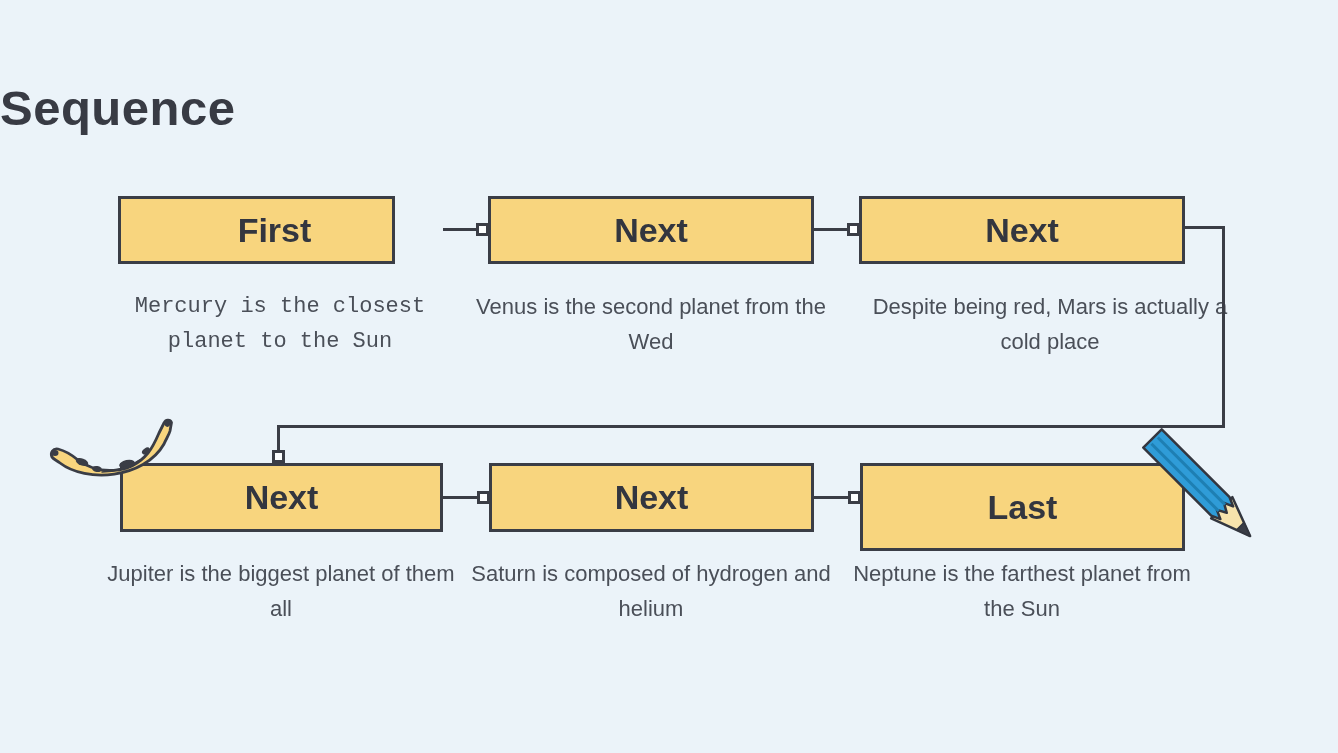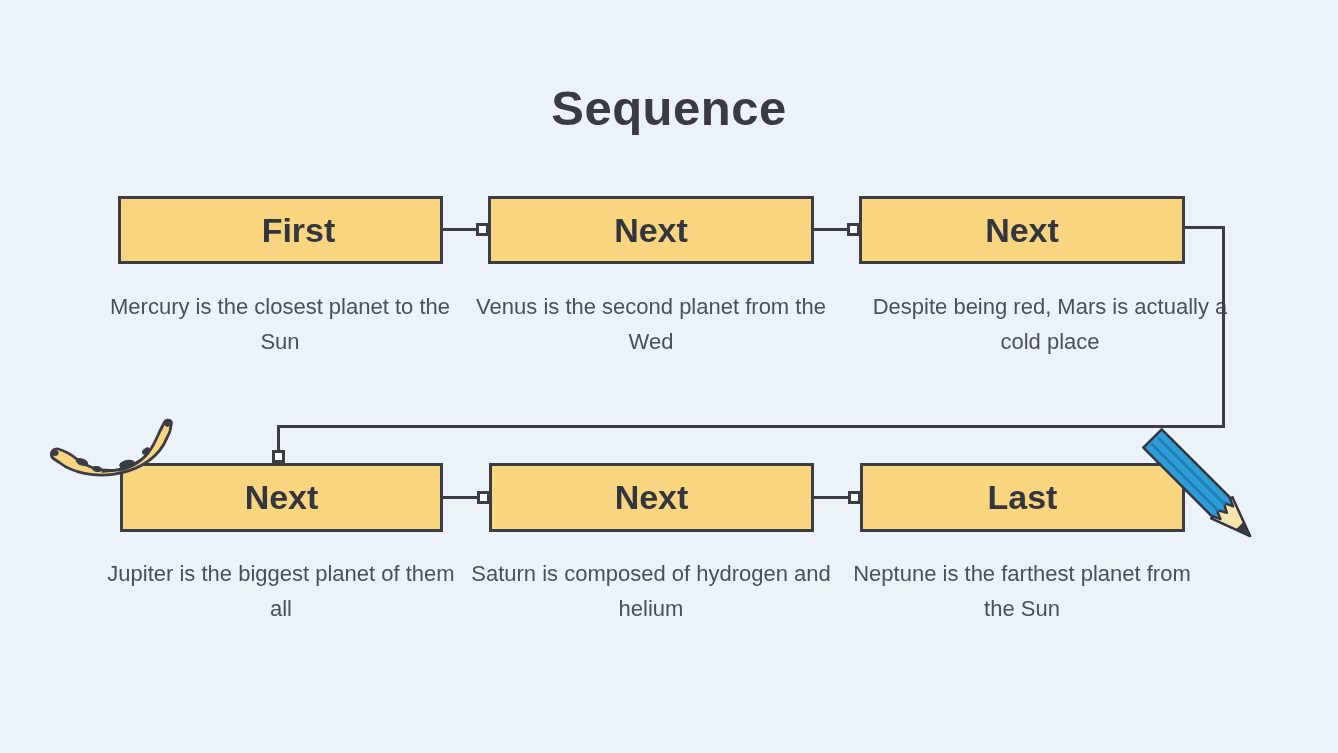--- a/index.html
+++ b/index.html
@@ -8,21 +8,21 @@
     position: relative;
     width: 1338px;
     height: 753px;
     background: #EBF3F9;
     overflow: hidden;
   }
   .title {
     position: absolute;
     left: 0; right: 0;
     top: 80px;
-    text-align: center;
+    text-align: left;
     font-size: 49px;
     font-weight: bold;
     letter-spacing: 0.5px;
     color: #383B44;
   }
   .box {
     position: absolute;
     box-sizing: border-box;
     height: 68px;
     background: #F8D57E;
@@ -62,41 +62,41 @@
   }
   .decoration { position: absolute; z-index: 5; }
 </style>
 </head>
 <body>
 
 <div class="slide">
 
   <div class="title">Sequence</div>
 
-  <div class="box" style="left:118px; top:196px; width:325px;padding-left:36px;">
+  <div class="box" style="left:118px; top:196px; width:277px;padding-left:36px;">
     <span>First</span>
   </div>
   <div class="box" style="left:488px; top:196px; width:326px;">
     <span>Next</span>
   </div>
   <div class="box" style="left:859px; top:196px; width:326px;">
     <span>Next</span>
   </div>
 
   <div class="box" style="left:120px; top:463px; width:323px; height:69px;">
     <span>Next</span>
   </div>
   <div class="box" style="left:489px; top:463px; width:325px; height:69px;">
     <span>Next</span>
   </div>
-  <div class="box" style="left:860px; top:463px; width:325px; height:69px;">
+  <div class="box" style="left:860px; top:463px; width:325px; height:88px;">
     <span>Last</span>
   </div>
 
-  <div class="desc" style="left:100px; top:289px;">Mercury is the closest planet to the Sun</div>
+  <div class="desc" style="left:100px; top:289px;font-family:Liberation Mono, monospace;">Mercury is the closest planet to the Sun</div>
   <div class="desc" style="left:471px; top:289px;">Venus is the second planet from the Wed</div>
   <div class="desc" style="left:842px; top:289px;margin-left:28px;">Despite being red, Mars is actually a cold place</div>
 
   <div class="desc" style="left:101px; top:556px;text-align:center;">Jupiter is the biggest planet of them all</div>
   <div class="desc" style="left:471px; top:556px;">Saturn is composed of hydrogen and helium</div>
   <div class="desc" style="left:842px; top:556px;">Neptune is the farthest planet from the Sun</div>
 
   <div class="hline" style="left:443px; top:228px; width:35px;"></div>
   <div class="node" style="left:476px; top:223px;"></div>
 

